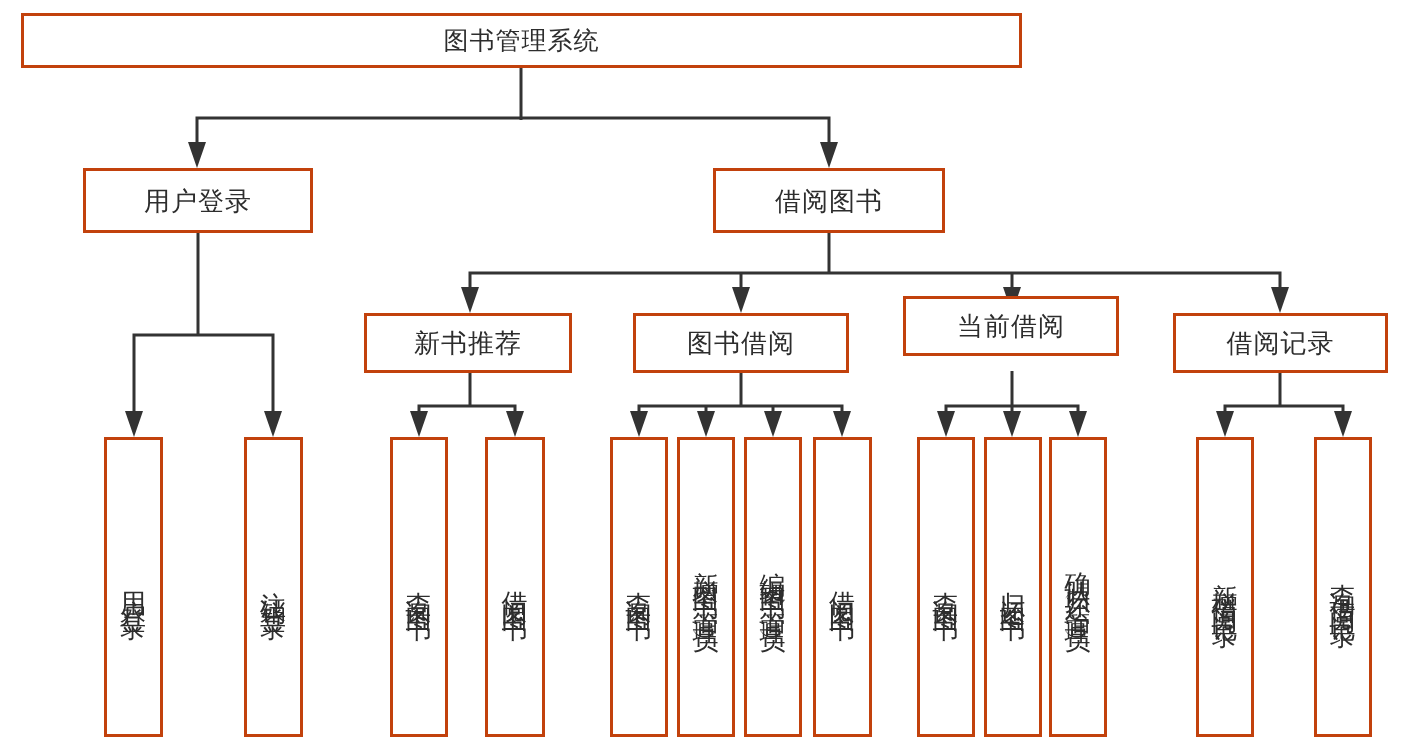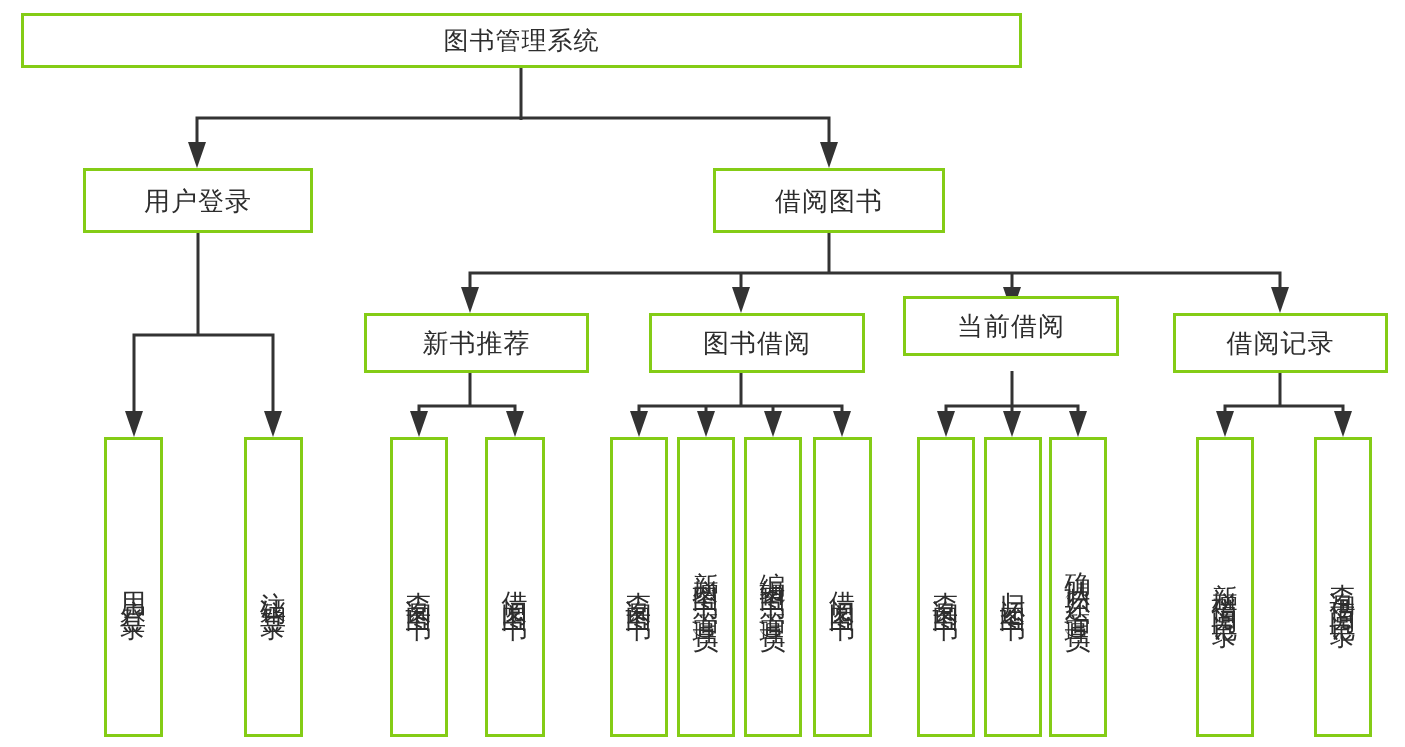--- a/index.html
+++ b/index.html
@@ -18,21 +18,21 @@
   }
   #wires {
     position: absolute;
     left: 0; top: 0;
     width: 1405px; height: 747px;
     z-index: 1;
   }
   .node {
     position: absolute;
     box-sizing: border-box;
-    border: 3px solid #84cc16;
+    border: 3px solid #c2410c;
     background: #ffffff;
     display: flex;
     align-items: center;
     justify-content: center;
     z-index: 2;
     color: #2d2d2d;
   }
   .node.h .lbl {
     font-size: 26px;
     line-height: 1;
@@ -123,24 +123,24 @@
     <span class="lbl">图书管理系统</span>
   </div>
 
   <div class="node h" style="left:83px; top:168px; width:230px; height:65px;">
     <span class="lbl">用户登录</span>
   </div>
   <div class="node h" style="left:713px; top:168px; width:232px; height:65px;">
     <span class="lbl">借阅图书</span>
   </div>
 
-  <div class="node h" style="left:364px; top:313px; width:225px; height:60px;">
+  <div class="node h" style="left:364px; top:313px; width:208px; height:60px;">
     <span class="lbl">新书推荐</span>
   </div>
-  <div class="node h" style="left:633px; top:313px; width:216px; height:60px;margin-left:16px;">
+  <div class="node h" style="left:633px; top:313px; width:216px; height:60px;">
     <span class="lbl">图书借阅</span>
   </div>
   <div class="node h" style="left:903px; top:296px; width:216px; height:60px;">
     <span class="lbl">当前借阅</span>
   </div>
   <div class="node h" style="left:1173px; top:313px; width:215px; height:60px;">
     <span class="lbl">借阅记录</span>
   </div>
 
   <div class="node v" style="left:104px; top:437px; width:59px; height:300px;">

